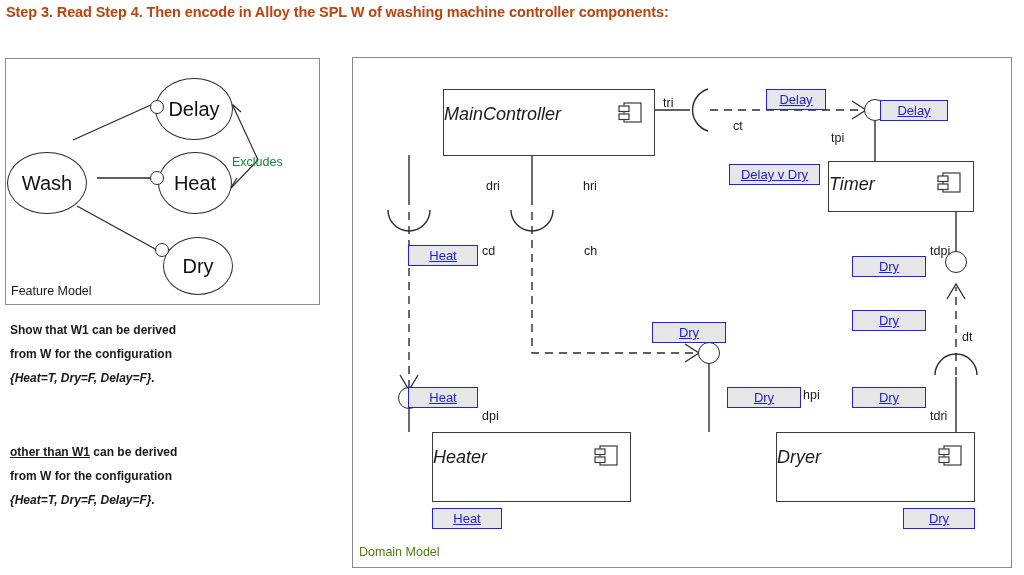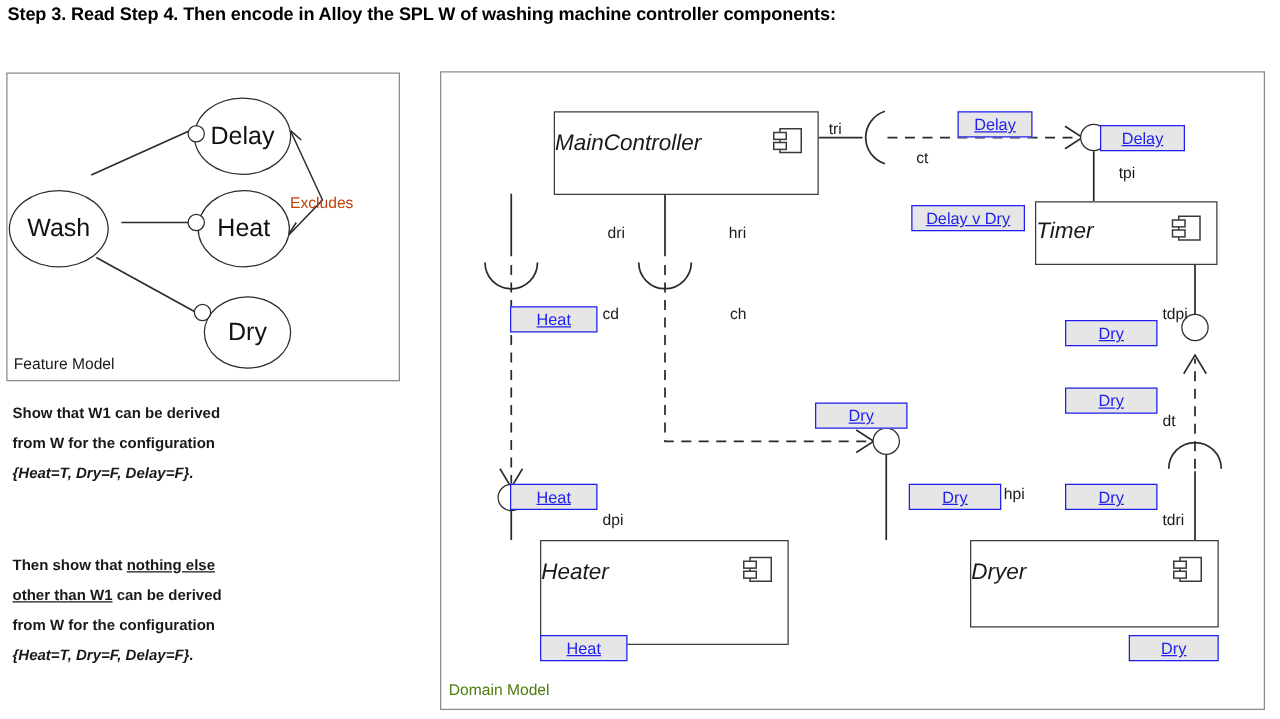--- a/index.html
+++ b/index.html
@@ -7,21 +7,21 @@
     width:1024px;height:575px;background:#ffffff;
     font-family:"Liberation Sans",sans-serif;
     color:#1a1a1a;overflow:hidden;position:relative;
   }
   .abs{position:absolute;}
 
   
   #heading{
     left:6px;top:4px;width:1010px;
     font-size:14.5px;font-weight:600;letter-spacing:-0.1px;
-    color:#000000;white-space:nowrap;
+    color:#c2410c;white-space:nowrap;
   }
   #heading b{font-weight:700;}
 
   
   #fm-panel{
     left:5px;top:58px;width:315px;height:247px;
     border:1.5px solid #8a8a8a;background:#fff;box-sizing:border-box;
   }
   #fm-caption{
     left:11px;top:284px;font-size:12.5px;color:#1a1a1a;
@@ -29,21 +29,21 @@
   .fm-node{
     border:1.3px solid #2b2b2b;border-radius:50%;background:#fff;
     display:flex;align-items:center;justify-content:center;
     font-size:20px;color:#111;box-sizing:border-box;
   }
   .fm-opt{
     width:14px;height:14px;border:1.3px solid #2b2b2b;border-radius:50%;
     background:#fff;box-sizing:border-box;
   }
   #fm-excludes{
-    font-size:12.5px;color:#c2410c;left:232px;top:155px;
+    font-size:12.5px;color:#15803d;left:232px;top:155px;
   }
 
   
   .para{
     left:10px;width:300px;font-size:12px;line-height:24px;
     color:#191919;font-weight:600;
   }
   #para1{top:318px;}
   #para2{top:440px;}
   .para b{font-weight:700;}
@@ -137,23 +137,20 @@
   <div>
     <span>from </span><b>W</b><span> for the configuration</span>
   </div>
   <div>
     <i>{Heat=T, Dry=F, Delay=F}.</i>
   </div>
 </div>
 
 <div class="abs para" id="para2">
   <div>
-    <span>Then show that </span><span class="u">nothing else</span>
-  </div>
-  <div>
     <span class="u">other than </span><b class="u">W1</b><span> can be derived</span>
   </div>
   <div>
     <span>from </span><b>W</b><span> for the configuration</span>
   </div>
   <div>
     <i>{Heat=T, Dry=F, Delay=F}.</i>
   </div>
 </div>
 
@@ -211,21 +208,21 @@
 
 <div class="comp" style="left:828px;top:161px;width:146px;height:51px;">
   <div class="comp-name" style="top:12px;">Timer</div>
   <svg class="comp-icon" style="top:10px;" width="24" height="22" viewBox="0 0 24 22">
     <rect x="6" y="1" width="17" height="19" fill="#fff" stroke="#3b3b3b" stroke-width="1.2"></rect>
     <rect x="1" y="4" width="10" height="5.5" fill="#fff" stroke="#3b3b3b" stroke-width="1.2"></rect>
     <rect x="1" y="12" width="10" height="5.5" fill="#fff" stroke="#3b3b3b" stroke-width="1.2"></rect>
   </svg>
 </div>
 
-<div class="comp" style="left:432px;top:432px;width:199px;height:84px;">
+<div class="comp" style="left:432px;top:432px;width:199px;height:70px;">
   <div class="comp-name">Heater</div>
   <svg class="comp-icon" width="24" height="22" viewBox="0 0 24 22">
     <rect x="6" y="1" width="17" height="19" fill="#fff" stroke="#3b3b3b" stroke-width="1.2"></rect>
     <rect x="1" y="4" width="10" height="5.5" fill="#fff" stroke="#3b3b3b" stroke-width="1.2"></rect>
     <rect x="1" y="12" width="10" height="5.5" fill="#fff" stroke="#3b3b3b" stroke-width="1.2"></rect>
   </svg>
 </div>
 
 <div class="comp" style="left:776px;top:432px;width:199px;height:70px;">
   <div class="comp-name">Dryer</div>
@@ -236,29 +233,29 @@
   </svg>
 </div>
 
 <div class="port" style="left:864px;top:99px;"></div>
 <div class="port" style="left:398px;top:387px;"></div>
 <div class="port" style="left:698px;top:342px;"></div>
 <div class="port" style="left:945px;top:251px;"></div>
 
 <div class="clabel abs" style="left:663px;top:96px;text-align:right;">tri</div>
 <div class="clabel abs" style="left:722px;top:119px;margin-left:11px;">ct</div>
-<div class="clabel abs" style="left:895px;top:131px;text-align:center;">tpi</div>
+<div class="clabel abs" style="left:831px;top:131px;text-align:center;">tpi</div>
 <div class="clabel abs" style="left:486px;top:179px;">dri</div>
 <div class="clabel abs" style="left:583px;top:179px;">hri</div>
 <div class="clabel abs" style="left:482px;top:244px;">cd</div>
 <div class="clabel abs" style="left:584px;top:244px;">ch</div>
 <div class="clabel abs" style="left:482px;top:409px;">dpi</div>
 <div class="clabel abs" style="left:803px;top:388px;">hpi</div>
 <div class="clabel abs" style="left:930px;top:244px;">tdpi</div>
-<div class="clabel abs" style="left:930px;top:330px;text-align:center;">dt</div>
+<div class="clabel abs" style="left:962px;top:330px;text-align:center;">dt</div>
 <div class="clabel abs" style="left:930px;top:409px;">tdri</div>
 
 <div class="chip" style="left:766px;top:89px;width:60px;">Delay</div>
 <div class="chip" style="left:880px;top:100px;width:68px;">Delay</div>
 <div class="chip" style="left:729px;top:164px;width:91px;">Delay v Dry</div>
 <div class="chip" style="left:408px;top:245px;width:70px;">Heat</div>
 <div class="chip" style="left:408px;top:387px;width:70px;">Heat</div>
 <div class="chip" style="left:432px;top:508px;width:70px;">Heat</div>
 <div class="chip" style="left:652px;top:322px;width:74px;">Dry</div>
 <div class="chip" style="left:727px;top:387px;width:74px;">Dry</div>

